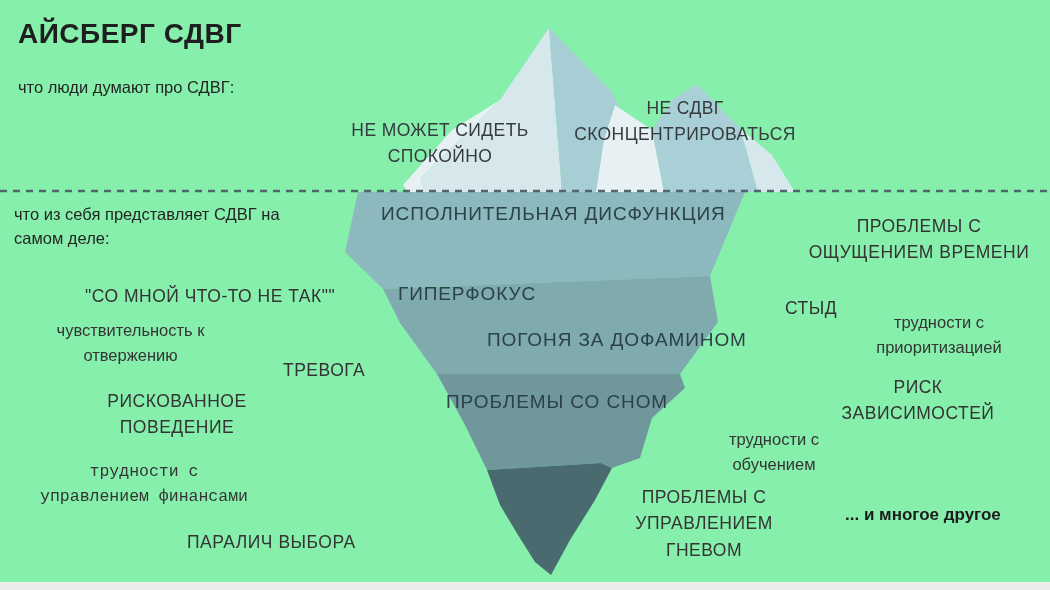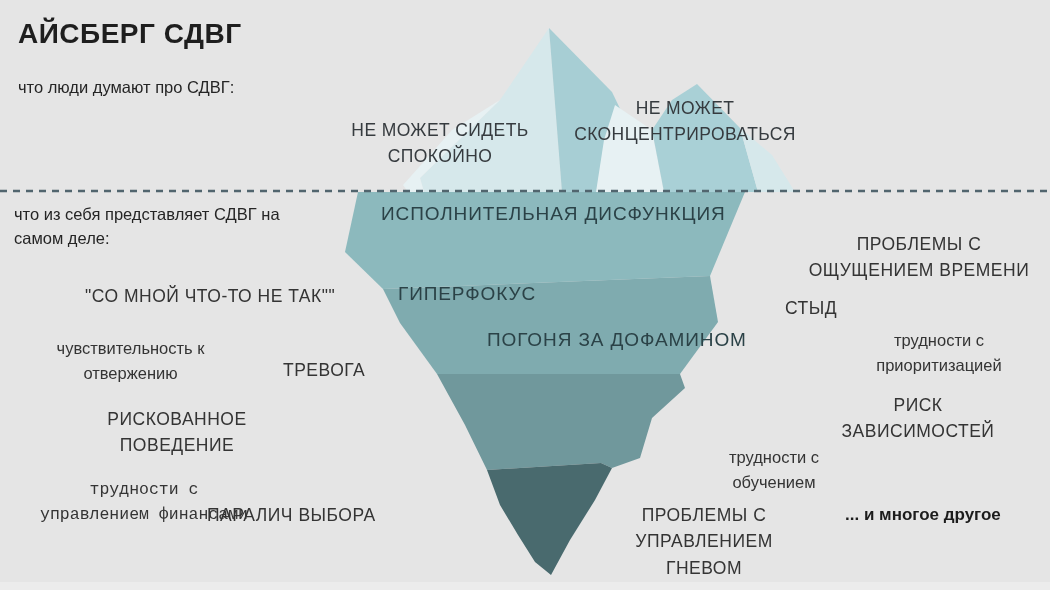--- a/index.html
+++ b/index.html
@@ -1,45 +1,45 @@
 <!DOCTYPE html>
 <html style="--ice_pale: #d6e8eb; --ice_palest: #e7f1f3; --ice_medium: #a7ced4; --ice_medium2: #a9d0d6; --band1: #8cb9bd; --band2: #7fabaf; --band3: #70989c; --band4: #496a6e; --waterline: #51656e; --text_ice: #2b4247; --bottom_bar: #ececec;"><head>
 <meta charset="utf-8">
 <style>
   html,body{margin:0;padding:0;background:#fff;}
   #stage{
     position:relative;width:1050px;height:590px;overflow:hidden;
-    background:#e5e5e5;font-family:"Liberation Sans",sans-serif;
+    background:#86efac;font-family:"Liberation Sans",sans-serif;
   }
   #iceberg-svg{position:absolute;left:0;top:0;}
   .lbl{position:absolute;color:#3a3f43;}
   .page-title{left:18px;top:18px;font-size:28px;font-weight:700;letter-spacing:.5px;color:#1e1e1e;}
   .caption{font-size:16.5px;font-weight:400;color:#252525;line-height:1.45;}
   .cap-above{left:18px;top:76px;}
   .cap-below{left:14px;top:203px;width:310px;}
   .surface{font-size:17.5px;letter-spacing:.4px;line-height:1.48;text-align:center;color:#363b3f;}
   .s-left{left:320px;top:118px;width:240px;}
   .s-right{left:554px;top:96px;width:262px;}
   .layer{font-size:19px;letter-spacing:.9px;color:var(--text_ice);white-space:nowrap;}
   .layer1{left:365px;top:203px;margin-left:16px;}
   .layer2{left:368px;top:243px;}
   .layer3{left:398px;top:283px;}
   .layer4{left:487px;top:329px;}
   .layer5{left:446px;top:391px;}
   .outer{color:#343434;line-height:1.5;}
   .caps{font-size:17.5px;letter-spacing:.5px;}
   .low{font-size:16.5px;}
-  .center{text-align:center;margin-top:18px;}
+  .center{text-align:center;}
   .quote{left:85px;top:283px;white-space:nowrap;}
   .rejection{left:28px;top:318px;width:205px;}
   .anxiety{left:283px;top:357px;white-space:nowrap;}
   .risky{left:83px;top:388px;width:188px;}
   .sensory{left:253px;top:447px;white-space:nowrap;}
   .finances{left:38px;top:460px;width:212px;font-family:Liberation Mono, monospace;}
-  .choice{left:187px;top:502px;white-space:nowrap;margin-left:20px;}
+  .choice{left:187px;top:529px;white-space:nowrap;}
   .time{left:808px;top:213px;width:222px;}
   .shame{left:785px;top:295px;white-space:nowrap;text-align:right;}
   .priorities{left:856px;top:310px;width:166px;}
   .addiction{left:830px;top:374px;width:176px;}
   .learning{left:706px;top:427px;width:136px;}
   .anger{left:628px;top:484px;width:152px;}
   .more{left:845px;top:505px;font-size:17px;font-weight:700;color:#1c1c1c;white-space:nowrap;}
   .bottom-strip{position:absolute;left:0;bottom:0;width:1050px;height:8px;background:var(--bottom_bar);}
 </style>
 </head>
@@ -62,25 +62,26 @@
     <polygon points="487,470 601,463 612,468 595,500 570,540 551,575 535,562 518,535 500,505" fill="#496a6e"></polygon>
 
     <line x1="0" y1="191" x2="1050" y2="191" stroke-width="2.6" stroke-dasharray="7 6" stroke="#51656e"></line>
   </svg>
 
   <div class="lbl page-title">АЙСБЕРГ СДВГ</div>
   <div class="lbl caption cap-above">что люди думают про СДВГ:</div>
   <div class="lbl caption cap-below">что из себя представляет СДВГ на самом деле:</div>
 
   <div class="lbl surface s-left">НЕ МОЖЕТ СИДЕТЬ СПОКОЙНО</div>
-  <div class="lbl surface s-right">НЕ МОЖЕТ СКОНЦЕНТРИРОВАТЬСЯ</div>
+  <div class="lbl surface s-right">НЕ СДВГ СКОНЦЕНТРИРОВАТЬСЯ</div>
 
   <div class="lbl layer layer1">ИСПОЛНИТЕЛЬНАЯ ДИСФУНКЦИЯ</div>
   <div class="lbl layer layer3">ГИПЕРФОКУС</div>
   <div class="lbl layer layer4">ПОГОНЯ ЗА ДОФАМИНОМ</div>
+  <div class="lbl layer layer5">ПРОБЛЕМЫ СО СНОМ</div>
 
   <div class="lbl outer caps quote">"СО МНОЙ ЧТО-ТО НЕ ТАК""</div>
   <div class="lbl outer low center rejection">чувствительность к отвержению</div>
   <div class="lbl outer caps anxiety">ТРЕВОГА</div>
   <div class="lbl outer caps center risky">РИСКОВАННОЕ ПОВЕДЕНИЕ</div>
   <div class="lbl outer low center finances">трудности с управлением финансами</div>
   <div class="lbl outer caps choice">ПАРАЛИЧ ВЫБОРА</div>
 
   <div class="lbl outer caps center time">ПРОБЛЕМЫ С ОЩУЩЕНИЕМ ВРЕМЕНИ</div>
   <div class="lbl outer caps shame">СТЫД</div>

